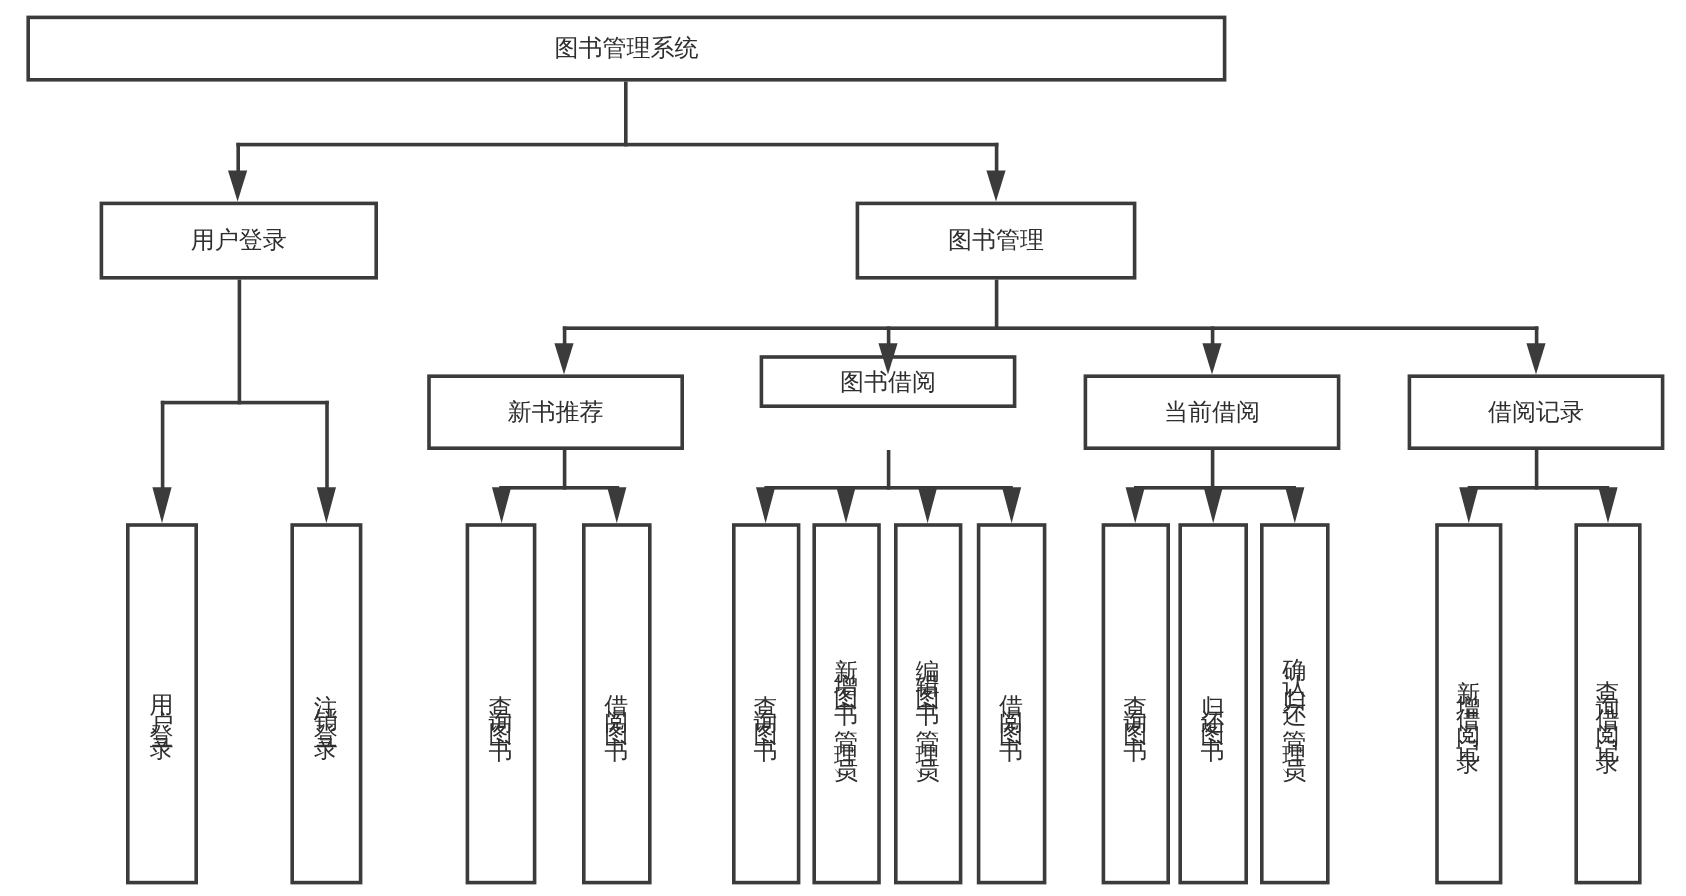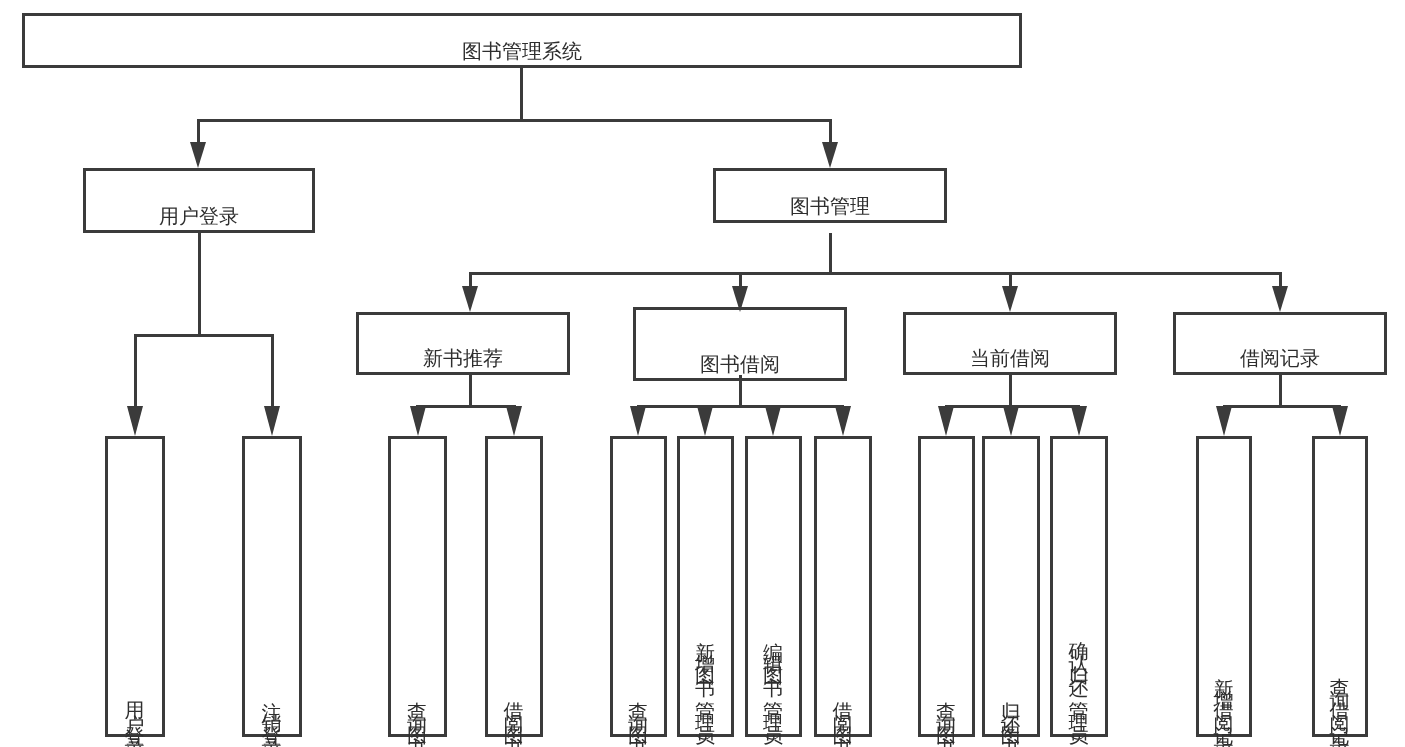--- a/index.html
+++ b/index.html
@@ -1,20 +1,20 @@
 <!DOCTYPE html>
 <html><head>
 <meta charset="utf-8">
 <style>
   * { margin:0; padding:0; box-sizing:border-box; }
   html,body { background:#ffffff; }
   body { font-family:"DejaVu Sans", sans-serif; }
   .canvas { position:relative; width:1405px; height:747px; background:#ffffff; overflow:hidden; }
   .box { position:absolute; border:3px solid #3b3b3b; background:#ffffff;
-         display:flex; align-items:flex-end; justify-content:center;
+         display:flex; align-items:center; justify-content:center;
          color:#2e2e2e; font-size:20px; }
   .vbox .vtext { writing-mode:vertical-rl; text-orientation:mixed;
                  letter-spacing:12px; line-height:1; white-space:nowrap; }
   .hl { position:absolute; height:3px; background:#3b3b3b; }
   .vl { position:absolute; width:3px; background:#3b3b3b; }
   .arr { position:absolute; width:0; height:0;
          border-left:8px solid transparent; border-right:8px solid transparent; }
   .arr26 { border-top:26px solid #3b3b3b; }
   .arr30 { border-top:30px solid #3b3b3b; }
   .watermark { position:absolute; left:1183px; top:716px; z-index:5;
@@ -25,28 +25,28 @@
 
 <div class="canvas">
 
   <div class="box" style="left:22px;top:13px;width:1000px;height:55px">
     <span>图书管理系统</span>
   </div>
 
   <div class="box" style="left:83px;top:168px;width:232px;height:65px">
     <span>用户登录</span>
   </div>
-  <div class="box" style="left:713px;top:168px;width:234px;height:55px">
+  <div class="box" style="left:713px;top:168px;width:234px;height:65px">
     <span>图书管理</span>
   </div>
 
   <div class="box" style="left:356px;top:312px;width:214px;height:63px">
     <span>新书推荐</span>
   </div>
-  <div class="box" style="left:633px;top:307px;width:214px;height:74px">
+  <div class="box" style="left:633px;top:296px;width:214px;height:44px">
     <span>图书借阅</span>
   </div>
   <div class="box" style="left:1173px;top:312px;width:214px;height:63px">
     <span>借阅记录</span>
   </div>
   <div class="box" style="left:903px;top:312px;width:214px;height:63px">
     <span>当前借阅</span>
   </div>
 
   <div class="box vbox" style="left:105px;top:436px;width:60px;height:301px">

